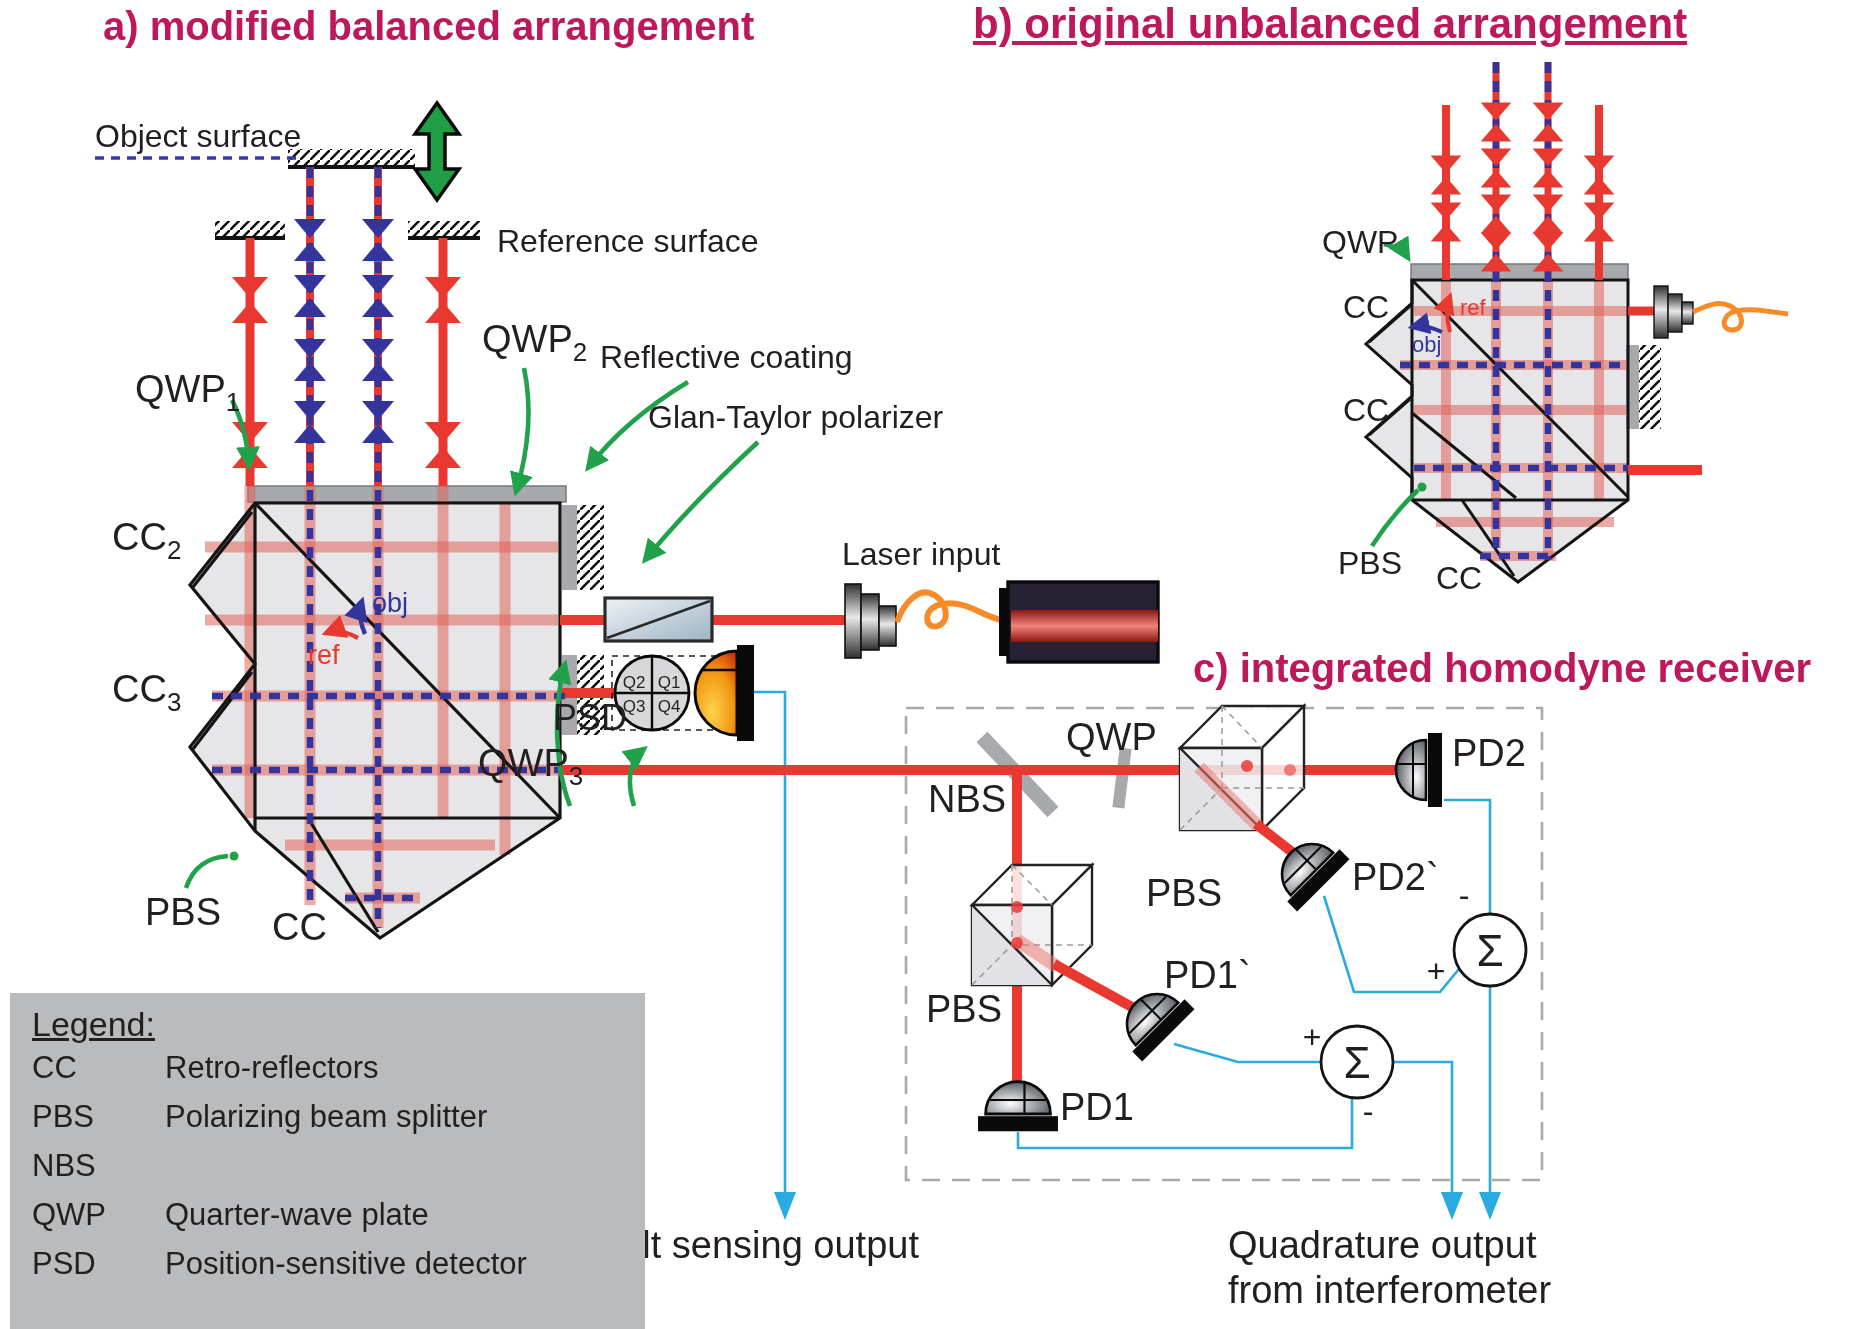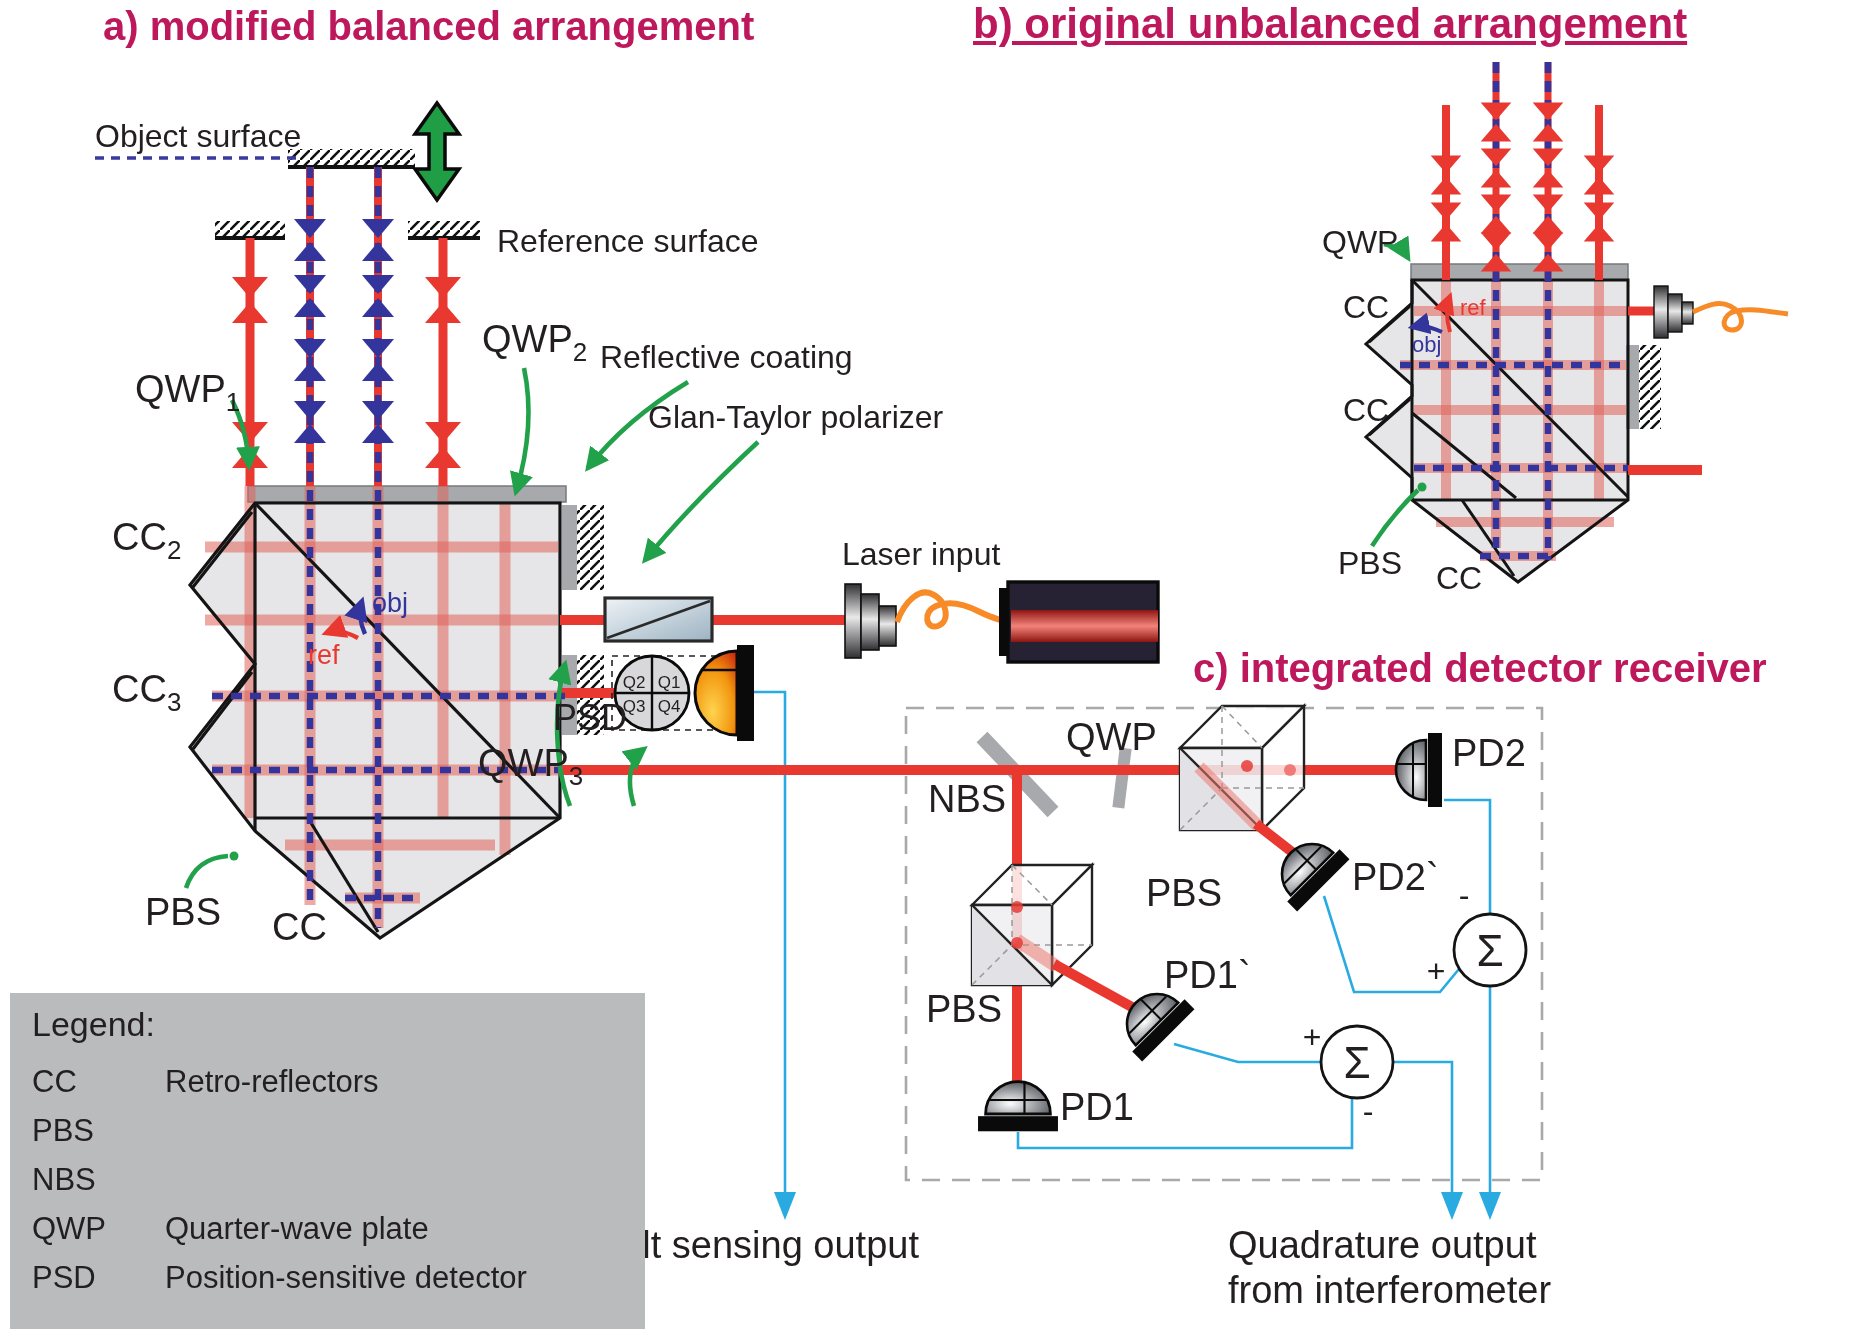--- a/index.html
+++ b/index.html
@@ -18,32 +18,32 @@
   .sub{font-size:26px;}
   .qtxt{font-size:17px;}
   .small-red{font-size:22px;fill:#e8382f;}
   .small-blue{font-size:22px;fill:#34359c;}
   .objref-red{font-size:27px;fill:#e8382f;}
   .objref-blue{font-size:27px;fill:#34359c;}
   .sigma{font-size:44px;}
   .pm{font-size:32px;}
   .legend{position:absolute;left:10px;top:993px;width:635px;height:336px;background:#b9bbbd;
           box-sizing:border-box;padding:12px 0 0 22px;}
-  .legend .ltitle{font-size:34px;margin-bottom:20px;}
+  .legend .ltitle{font-size:34px;margin-bottom:6px;text-decoration:underline;}
   .legend .lrow{display:flex;font-size:31px;margin-bottom:13px;}
   .legend .labbr{width:133px;flex:none;}
 </style>
 </head>
 <body>
 
 <div class="canvas">
 
   <div class="title" id="titleA">a) modified balanced arrangement</div>
   <div class="title" id="titleB">b) original unbalanced arrangement</div>
-  <div class="title" id="titleC">c) integrated detector receiver</div>
+  <div class="title" id="titleC">c) integrated homodyne receiver</div>
 
   <svg width="1850" height="1329" viewBox="0 0 1850 1329">
     <defs>
       <pattern id="hatch" width="10" height="10" patternUnits="userSpaceOnUse">
         <path d="M0,10 L10,0" stroke="#111" stroke-width="2.6" fill="none"></path>
       </pattern>
       <linearGradient id="gtGrad" x1="0" y1="0" x2="1" y2="1">
         <stop offset="0" stop-color="#eef3f7"></stop>
           <stop offset="1" stop-color="#9db3c2"></stop>
       </linearGradient>
@@ -417,20 +417,21 @@
   </svg>
 
   <div class="legend">
     <div class="ltitle">Legend:</div>
     <div class="lrow">
       <span class="labbr">CC</span>
       <span>Retro-reflectors</span>
     </div>
     <div class="lrow">
       <span class="labbr">PBS</span>
+      <span>Polarizing beam splitter</span>
     </div>
     <div class="lrow">
       <span class="labbr">NBS</span>
     </div>
     <div class="lrow">
       <span class="labbr">QWP</span>
       <span>Quarter-wave plate</span>
     </div>
     <div class="lrow">
       <span class="labbr">PSD</span>

